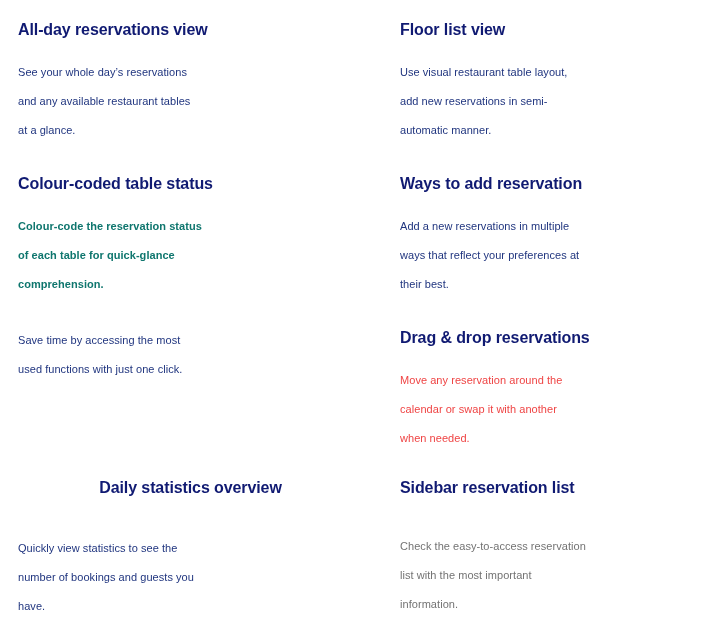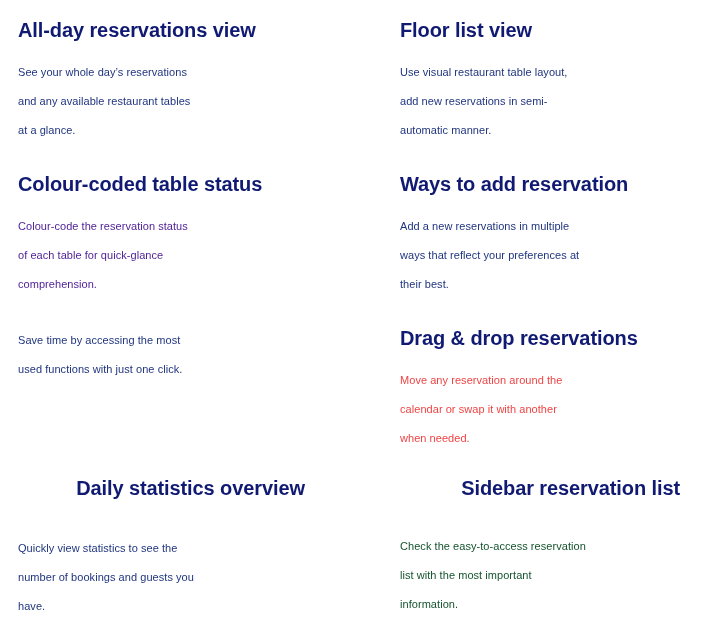--- a/index.html
+++ b/index.html
@@ -31,21 +31,21 @@
 
   .feature-card {
     box-sizing: border-box;
     padding-right: 18px;
   }
   .feature-card.col-left  { padding-left: 18px; }
   .feature-card.col-right { padding-left: 19px; }
 
   .feature-title {
     margin: 0 0 16px 0;
-    font-size: 20px;
+    font-size: 16px;
     font-weight: bold;
     line-height: 24px;
     letter-spacing: -0.1px;
     color: #101a72;
     white-space: nowrap;
   }
 
   .feature-desc {
     margin: 0;
     font-size: 11px;
@@ -65,21 +65,21 @@
     <p class="feature-desc" style="color: rgb(32, 53, 127);">See your whole day’s reservations<br>and any available restaurant tables<br>at a glance.</p>
   </div>
 
   <div class="feature-card col-right">
     <h3 class="feature-title" style="color: rgb(16, 26, 114);">Floor list view</h3>
     <p class="feature-desc" style="color: rgb(32, 53, 127);">Use visual restaurant table layout,<br>add new reservations in semi-<br>automatic manner.</p>
   </div>
 
   <div class="feature-card col-left">
     <h3 class="feature-title" style="color: rgb(16, 26, 114);">Colour-coded table status</h3>
-    <p class="feature-desc" style="color: #4c1d95;">Colour-code the reservation status<br>of each table for quick-glance<br>comprehension.</p>
+    <p class="feature-desc" style="color: #0f766e; font-weight: bold;">Colour-code the reservation status<br>of each table for quick-glance<br>comprehension.</p>
   </div>
 
   <div class="feature-card col-right">
     <h3 class="feature-title" style="color: rgb(16, 26, 114);">Ways to add reservation</h3>
     <p class="feature-desc" style="color: rgb(32, 53, 127);">Add a new reservations in multiple<br>ways that reflect your preferences at<br>their best.</p>
   </div>
 
   <div class="feature-card col-left">
     <p class="feature-desc" style="color: rgb(32, 53, 127);">Save time by accessing the most<br>used functions with just one click.</p>
   </div>
@@ -88,17 +88,17 @@
     <h3 class="feature-title" style="color: rgb(16, 26, 114);">Drag &amp; drop reservations</h3>
     <p class="feature-desc" style="color: #ef4444;">Move any reservation around the<br>calendar or swap it with another<br>when needed.</p>
   </div>
 
   <div class="feature-card col-left">
     <h3 class="feature-title" style="color: rgb(16, 26, 114); text-align: center;">Daily statistics overview</h3>
     <p class="feature-desc" style="color: rgb(32, 53, 127); margin-top: 34px;">Quickly view statistics to see the<br>number of bookings and guests you<br>have.</p>
   </div>
 
   <div class="feature-card col-right">
-    <h3 class="feature-title" style="color: rgb(16, 26, 114); text-align: right;">Sidebar reservation list</h3>
-    <p class="feature-desc" style="color: #14532d; margin-top: 32px;">Check the easy-to-access reservation<br>list with the most important<br>information.</p>
+    <h3 class="feature-title" style="color: rgb(16, 26, 114);">Sidebar reservation list</h3>
+    <p class="feature-desc" style="color: #737373; margin-top: 32px;">Check the easy-to-access reservation<br>list with the most important<br>information.</p>
   </div>
 
 </div>
 
 </body></html>

